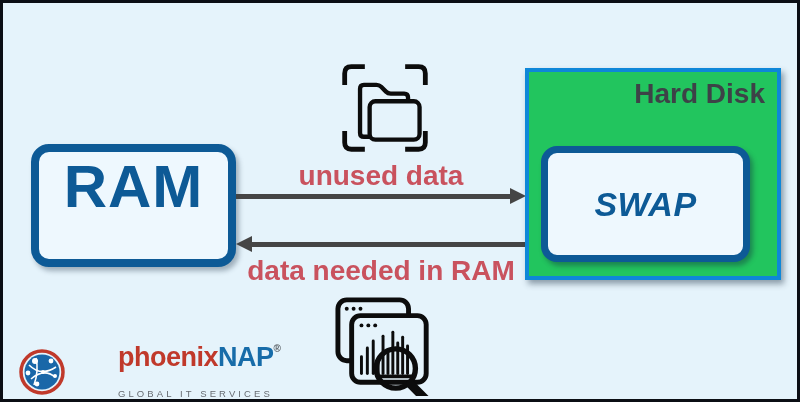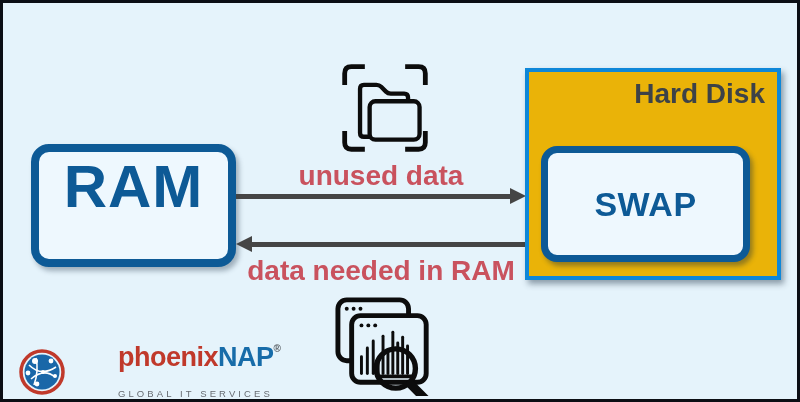--- a/index.html
+++ b/index.html
@@ -16,32 +16,32 @@
     position:absolute; left:28px; top:141px; width:205px; height:123px;
     background:#eef8fe; border:8px solid #0d5a96; border-radius:18px;
     box-shadow:3px 4px 5px rgba(30,50,70,.35);
     display:flex; justify-content:center;
   }
   .ram-label { font-size:60px; font-weight:bold; color:#0d5a96; letter-spacing:1px; }
 
   
   .hard-disk-box {
     position:absolute; left:522px; top:65px; width:256px; height:212px;
-    background:#eab308; border:4px solid #0e87d8;
+    background:#22c55e; border:4px solid #0e87d8;
     box-shadow:3px 4px 6px rgba(30,50,70,.45);
   }
   .hard-disk-label {
     position:absolute; top:6px; right:12px;
     font-size:28px; font-weight:bold; color:#3d4247;
   }
   .swap-box {
     position:absolute; left:12px; top:74px; width:209px; height:116px;
     background:#eef8fe; border:7px solid #0d5a96; border-radius:16px;
     box-shadow:3px 4px 5px rgba(20,40,60,.4);
-    display:flex; flex-direction:column; align-items:center; justify-content:center;
+    display:flex; flex-direction:column; align-items:center; justify-content:center;font-style:italic;
   }
   .swap-line { font-size:34px; font-weight:bold; color:#0d5a96; line-height:1.12; letter-spacing:.5px; }
 
   
   .arrow { position:absolute; width:290px; height:16px; }
   .arrow-top { left:233px; top:185px; }
   .arrow-bottom { left:233px; top:233px; }
   .arrow-line { position:absolute; top:5.5px; height:5px; background:#454545; }
   .arrow-top .arrow-line { left:0; width:276px; }
   .arrow-bottom .arrow-line { left:14px; width:276px; }

